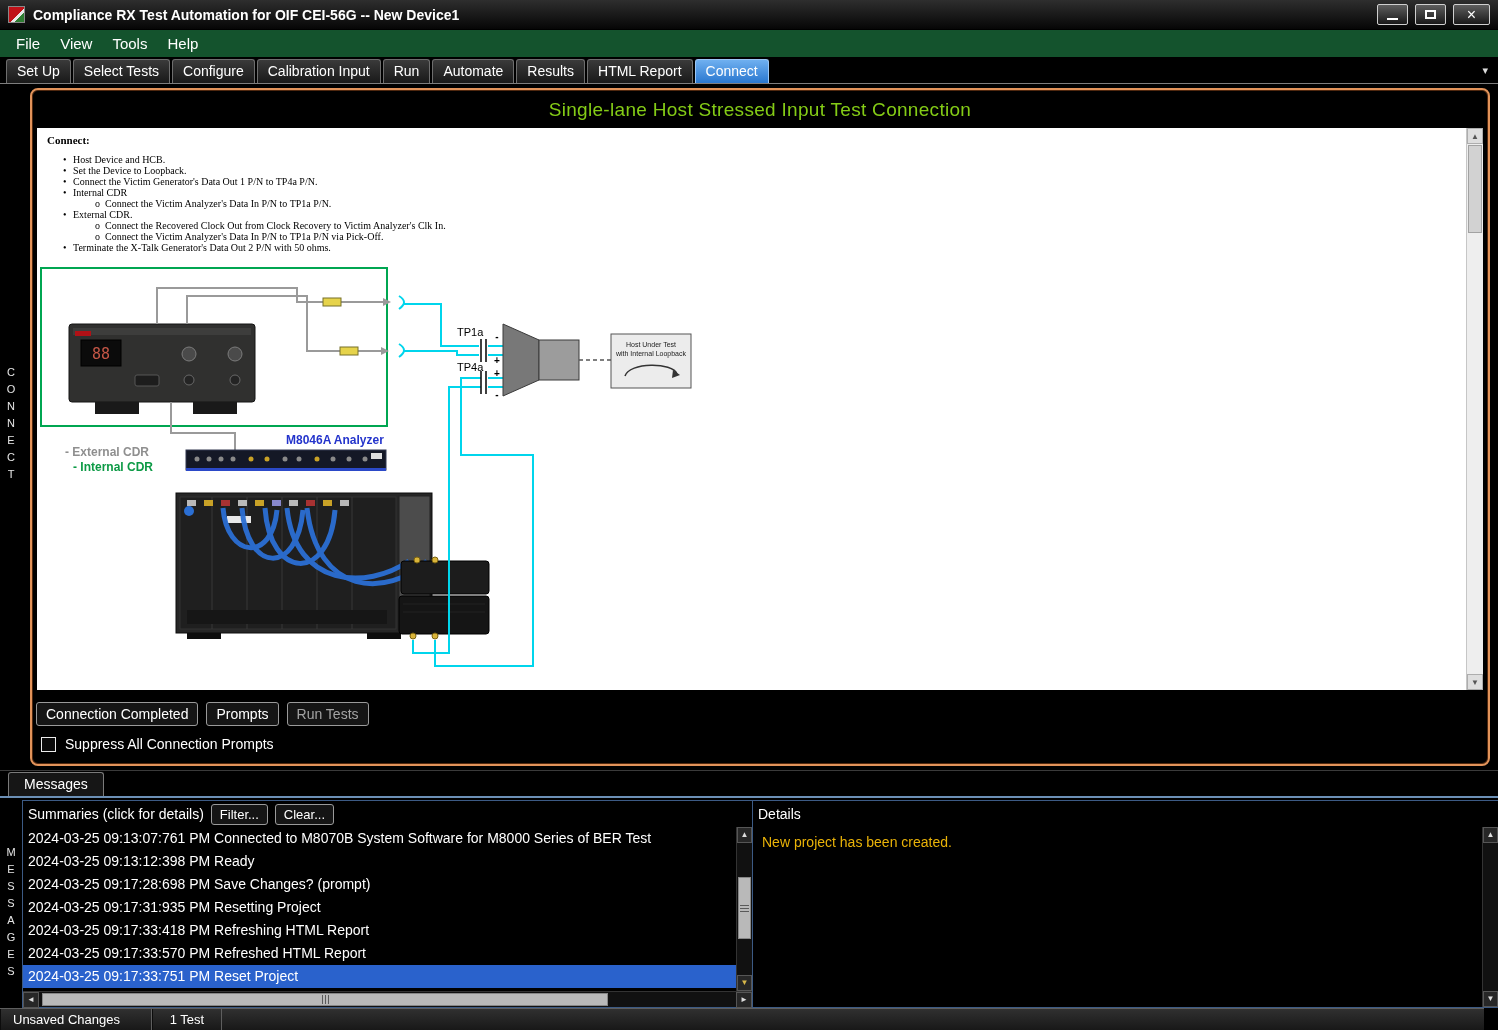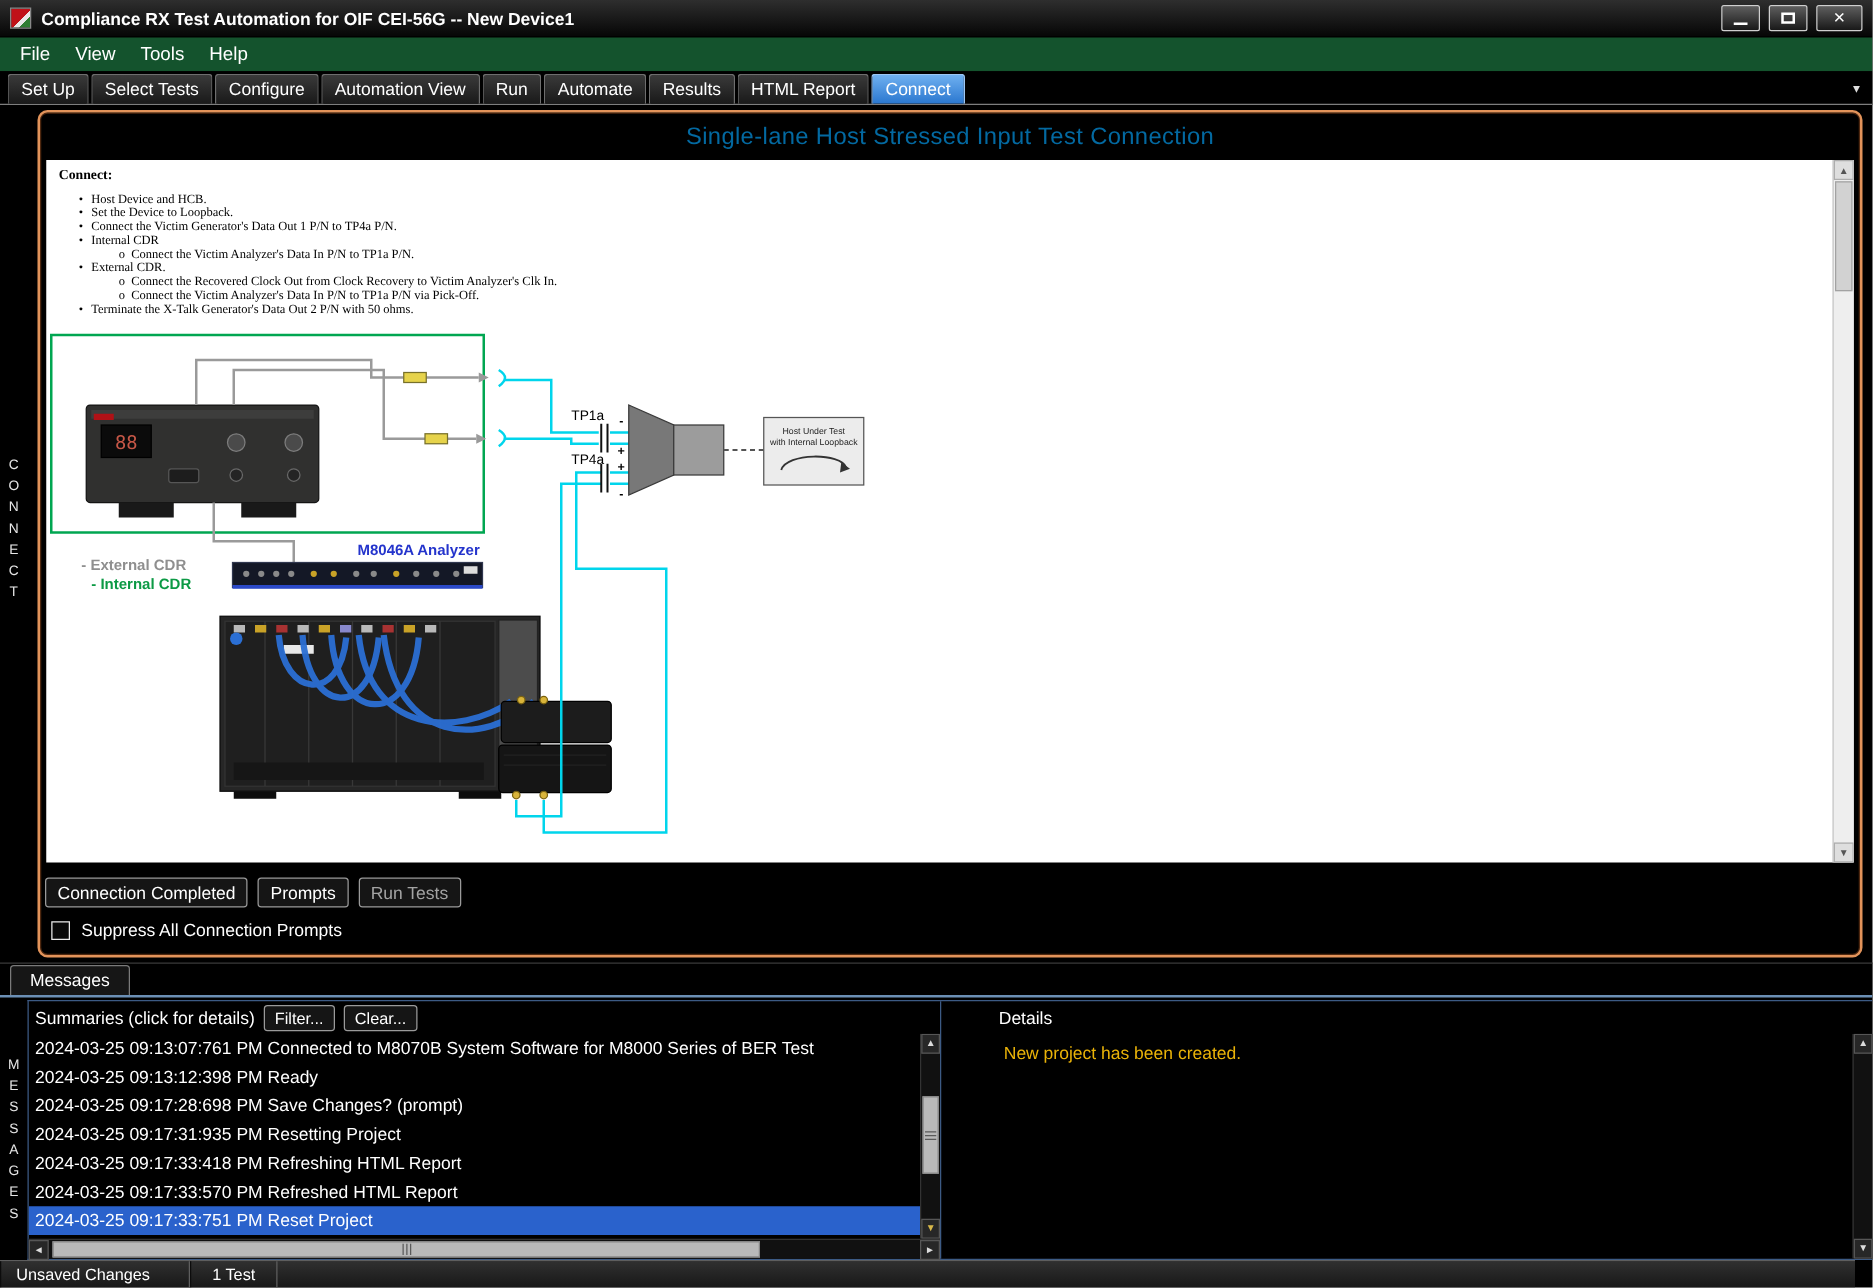--- a/index.html
+++ b/index.html
@@ -74,21 +74,21 @@
   .checkbox-box { width:15px; height:15px; background:#0a0a0a; border:1px solid #ececec; }
   
   .messages-section { position:absolute; top:770px; left:0; right:0; height:238px;
     background:#000; border-top:1px solid #3a3a3a; }
   .messages-tabrow { height:27px; position:relative; border-bottom:2px solid #6b8fb5; }
   .messages-tab { position:absolute; left:8px; bottom:0; padding:3px 15px 4px;
     background:#161616; border:1px solid #7a7a7a; border-bottom:none;
     border-radius:3px 3px 0 0; font-size:14px; }
   .messages-body { position:absolute; top:29px; bottom:0; left:0; right:0; display:flex; }
   .side-messages { width:22px; display:flex; justify-content:center; padding-top:46px; }
-  .messages-content { flex:1; display:flex; border:1px solid #3c5a84; border-right:none;gap:41px; }
+  .messages-content { flex:1; display:flex; border:1px solid #3c5a84; border-right:none; }
   .left-pane { width:730px; display:flex; flex-direction:column; border-right:1px solid #3c5a84; }
   .right-pane { flex:1; display:flex; flex-direction:column; }
   .pane-header { height:26px; display:flex; align-items:center; gap:7px; padding:0 5px;
     font-size:14px; flex:0 0 auto; }
   .hdr-btn { background:#151515; border:1px solid #9a9a9a; color:#fff; border-radius:3px;
     font-family:inherit; font-size:13px; height:21px; padding:0 8px; }
   .list-wrap { flex:1; display:flex; overflow:hidden; }
   .message-list { flex:1; overflow:hidden; font-size:14px; }
   .log-row { height:23px; line-height:23px; padding-left:5px; white-space:nowrap; }
   .v-scroll { width:16px; background:#111; border-left:1px solid #333; position:relative; flex:0 0 auto; }
@@ -142,35 +142,35 @@
     <div class="menu-item">View</div>
     <div class="menu-item">Tools</div>
     <div class="menu-item">Help</div>
   </div>
 
 <div class="tabbar">
   <div style="display:flex;align-items:flex-end;">
       <div class="tab">Set Up</div>
       <div class="tab">Select Tests</div>
       <div class="tab">Configure</div>
-      <div class="tab">Automation View</div>
+      <div class="tab">Calibration Input</div>
       <div class="tab">Run</div>
       <div class="tab">Automate</div>
       <div class="tab">Results</div>
       <div class="tab">HTML Report</div>
       <div class="tab active">Connect</div>
     </div>
   <div class="tab-overflow">▾</div>
 </div>
 
 <div class="main">
   <div class="side-connect v-label">CONNECT</div>
 
   <div class="connect-panel" style="border-color: rgb(226, 147, 90);">
-    <div class="panel-title" style="color: #0369a1;">Single-lane Host Stressed Input Test Connection</div>
+    <div class="panel-title" style="color: #84cc16;">Single-lane Host Stressed Input Test Connection</div>
 
     <div class="white-area">
       <div class="instructions">
         <div class="hdr">Connect:</div>
         <ul>
             <li class="l1">Host Device and HCB.</li>
             <li class="l1">Set the Device to Loopback.</li>
             <li class="l1">Connect the Victim Generator's Data Out 1 P/N to TP4a P/N.</li>
             <li class="l1">Internal CDR</li>
             <li class="l2">Connect the Victim Analyzer's Data In P/N to TP1a P/N.</li>

